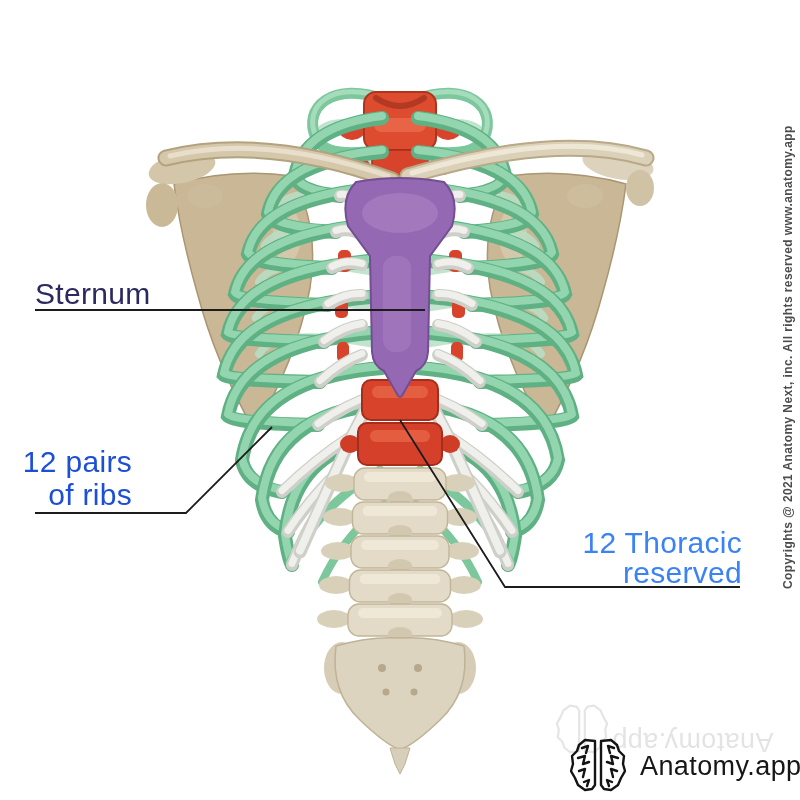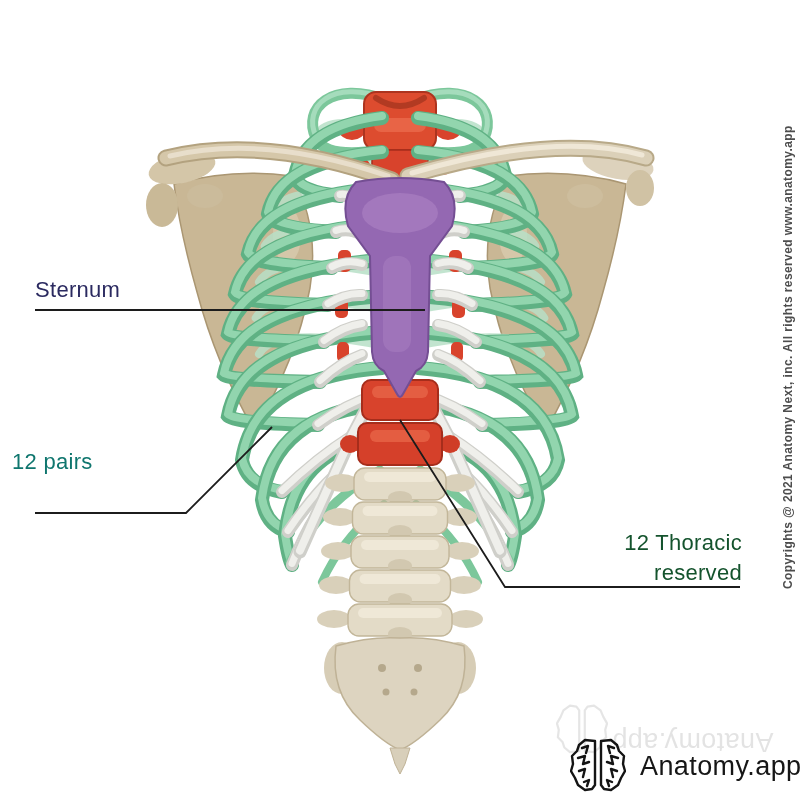--- a/index.html
+++ b/index.html
@@ -1,23 +1,23 @@
 <!DOCTYPE html>
 <html><head>
 <meta charset="utf-8">
 <style>
   html,body{margin:0;padding:0;}
   body{width:800px;height:800px;background:#fff;overflow:hidden;
        font-family:"Liberation Sans","DejaVu Sans",sans-serif;}
   .canvas{position:relative;width:800px;height:800px;background:#fff;}
   svg.anatomy{position:absolute;left:0;top:0;}
-  .label{position:absolute;font-size:22px;letter-spacing:.3px;}
+  .label{position:absolute;font-size:30px;letter-spacing:.3px;}
   .label-sternum{left:35px;top:277px;color:#2b2a60;}
-  .label-ribs{left:12px;top:445px;width:120px;text-align:left;line-height:33px;color:#0f766e;}
-  .label-thoracic{left:516px;top:528px;width:226px;text-align:right;line-height:30px;color:#14532d;}
+  .label-ribs{left:12px;top:445px;width:120px;text-align:right;line-height:33px;color:#1d4ed8;}
+  .label-thoracic{left:516px;top:528px;width:226px;text-align:right;line-height:30px;color:#3b82f6;}
   .copyright{position:absolute;right:3px;top:95px;height:525px;width:18px;
              display:flex;align-items:center;justify-content:center;
              writing-mode:vertical-rl;transform:rotate(180deg);
              font-size:12px;font-weight:bold;color:#4d4d4d;letter-spacing:.4px;white-space:nowrap;}
   .logo{position:absolute;left:570px;top:738px;display:flex;align-items:center;gap:14px;}
   .logo-text{font-size:27px;color:#161616;letter-spacing:.4px;}
   .ghost-text{position:absolute;left:612px;top:726px;font-size:27px;color:#9e9e9e;
               opacity:.28;transform:rotate(180deg);letter-spacing:.4px;}
   .ghost-icon{position:absolute;left:556px;top:702px;opacity:.12;transform:rotate(180deg);}
 </style>
@@ -241,20 +241,21 @@
       <line x1="35" y1="310" x2="425" y2="310"></line>
       <polyline points="35,513 186,513 272,427"></polyline>
       <polyline points="400,420 505,587 740,587"></polyline>
     </g>
   </svg>
 
   <div class="label label-sternum">Sternum</div>
 
   <div class="label label-ribs">
     <div>12 pairs</div>
+    <div>of ribs</div>
   </div>
 
   <div class="label label-thoracic">
     <div>12 Thoracic</div>
     <div>reserved</div>
   </div>
 
   <div class="copyright">Copyrights @ 2021 Anatomy Next, inc. All rights reserved www.anatomy.app</div>
 
   <div class="ghost-text">Anatomy.app</div>

